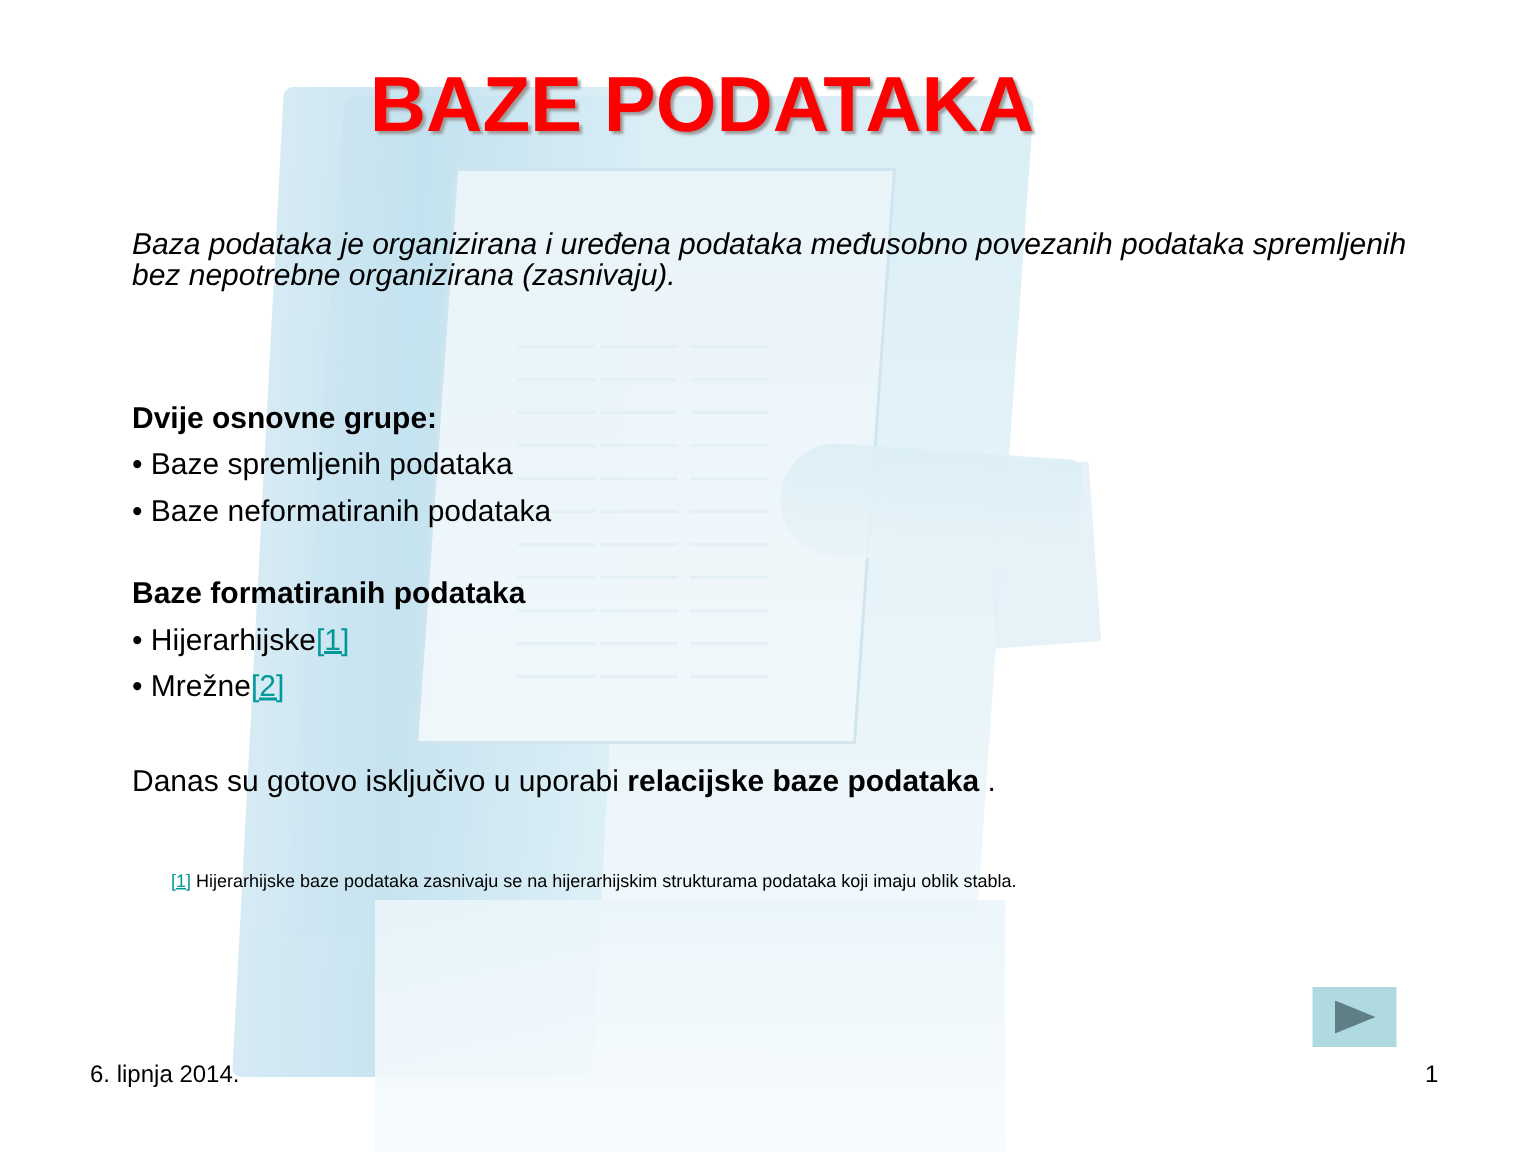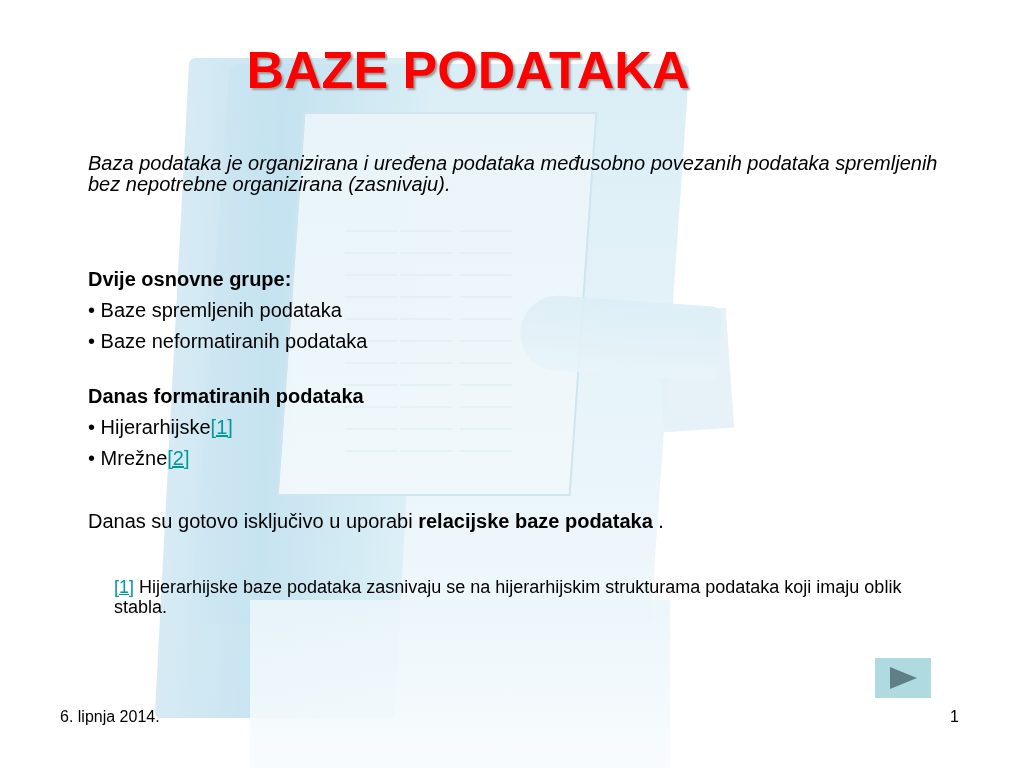--- a/index.html
+++ b/index.html
@@ -72,21 +72,21 @@
       position: absolute; left: 88px; font-size: 20px; line-height: 31px;
     }
     .section .heading { font-weight: bold; }
     .groups { top: 264px; }
     .formatted { top: 381px; }
     .fn-ref { color: #009999; text-decoration: underline; cursor: pointer; }
     .summary { position: absolute; left: 88px; top: 506px; font-size: 20px; line-height: 31px; }
     .summary b { font-weight: bold; }
     .footnotes {
       position: absolute; left: 114px; top: 577px; width: 820px;
-      font-size: 18px; line-height: 20px;
+      font-size: 12px; line-height: 20px;
     }
     .next-button {
       position: absolute; left: 875px; top: 658px; width: 56px; height: 40px;
       background: #afdbe0; border: none; padding: 0; cursor: pointer;
       display: flex; align-items: center; justify-content: center;
     }
     .footer-date {
       position: absolute; left: 60px; top: 708px; font-size: 16px; text-align: center;
     }
     .footer-page {
@@ -114,21 +114,21 @@
   <b>Baza podataka</b><span> je organizirana i uređena podataka međusobno povezanih podataka  spremljenih bez nepotrebne </span><b>organizirana</b><span> (</span><b>zasnivaju)</b><span>.</span>
 </div>
 
 <div class="section groups">
   <div class="heading">Dvije osnovne grupe:</div>
   <div>• Baze spremljenih podataka</div>
   <div>• Baze neformatiranih podataka</div>
 </div>
 
 <div class="section formatted">
-  <div class="heading">Danas formatiranih podataka</div>
+  <div class="heading">Baze formatiranih podataka</div>
   <div>
     <span>• Hijerarhijske</span><a class="fn-ref">[1]</a>
   </div>
   <div>
     <span>• Mrežne</span><a class="fn-ref">[2]</a>
   </div>
 </div>
 
 <div class="summary">
   <span>Danas su gotovo isključivo u uporabi </span><b>relacijske baze podataka</b><span> .</span>

